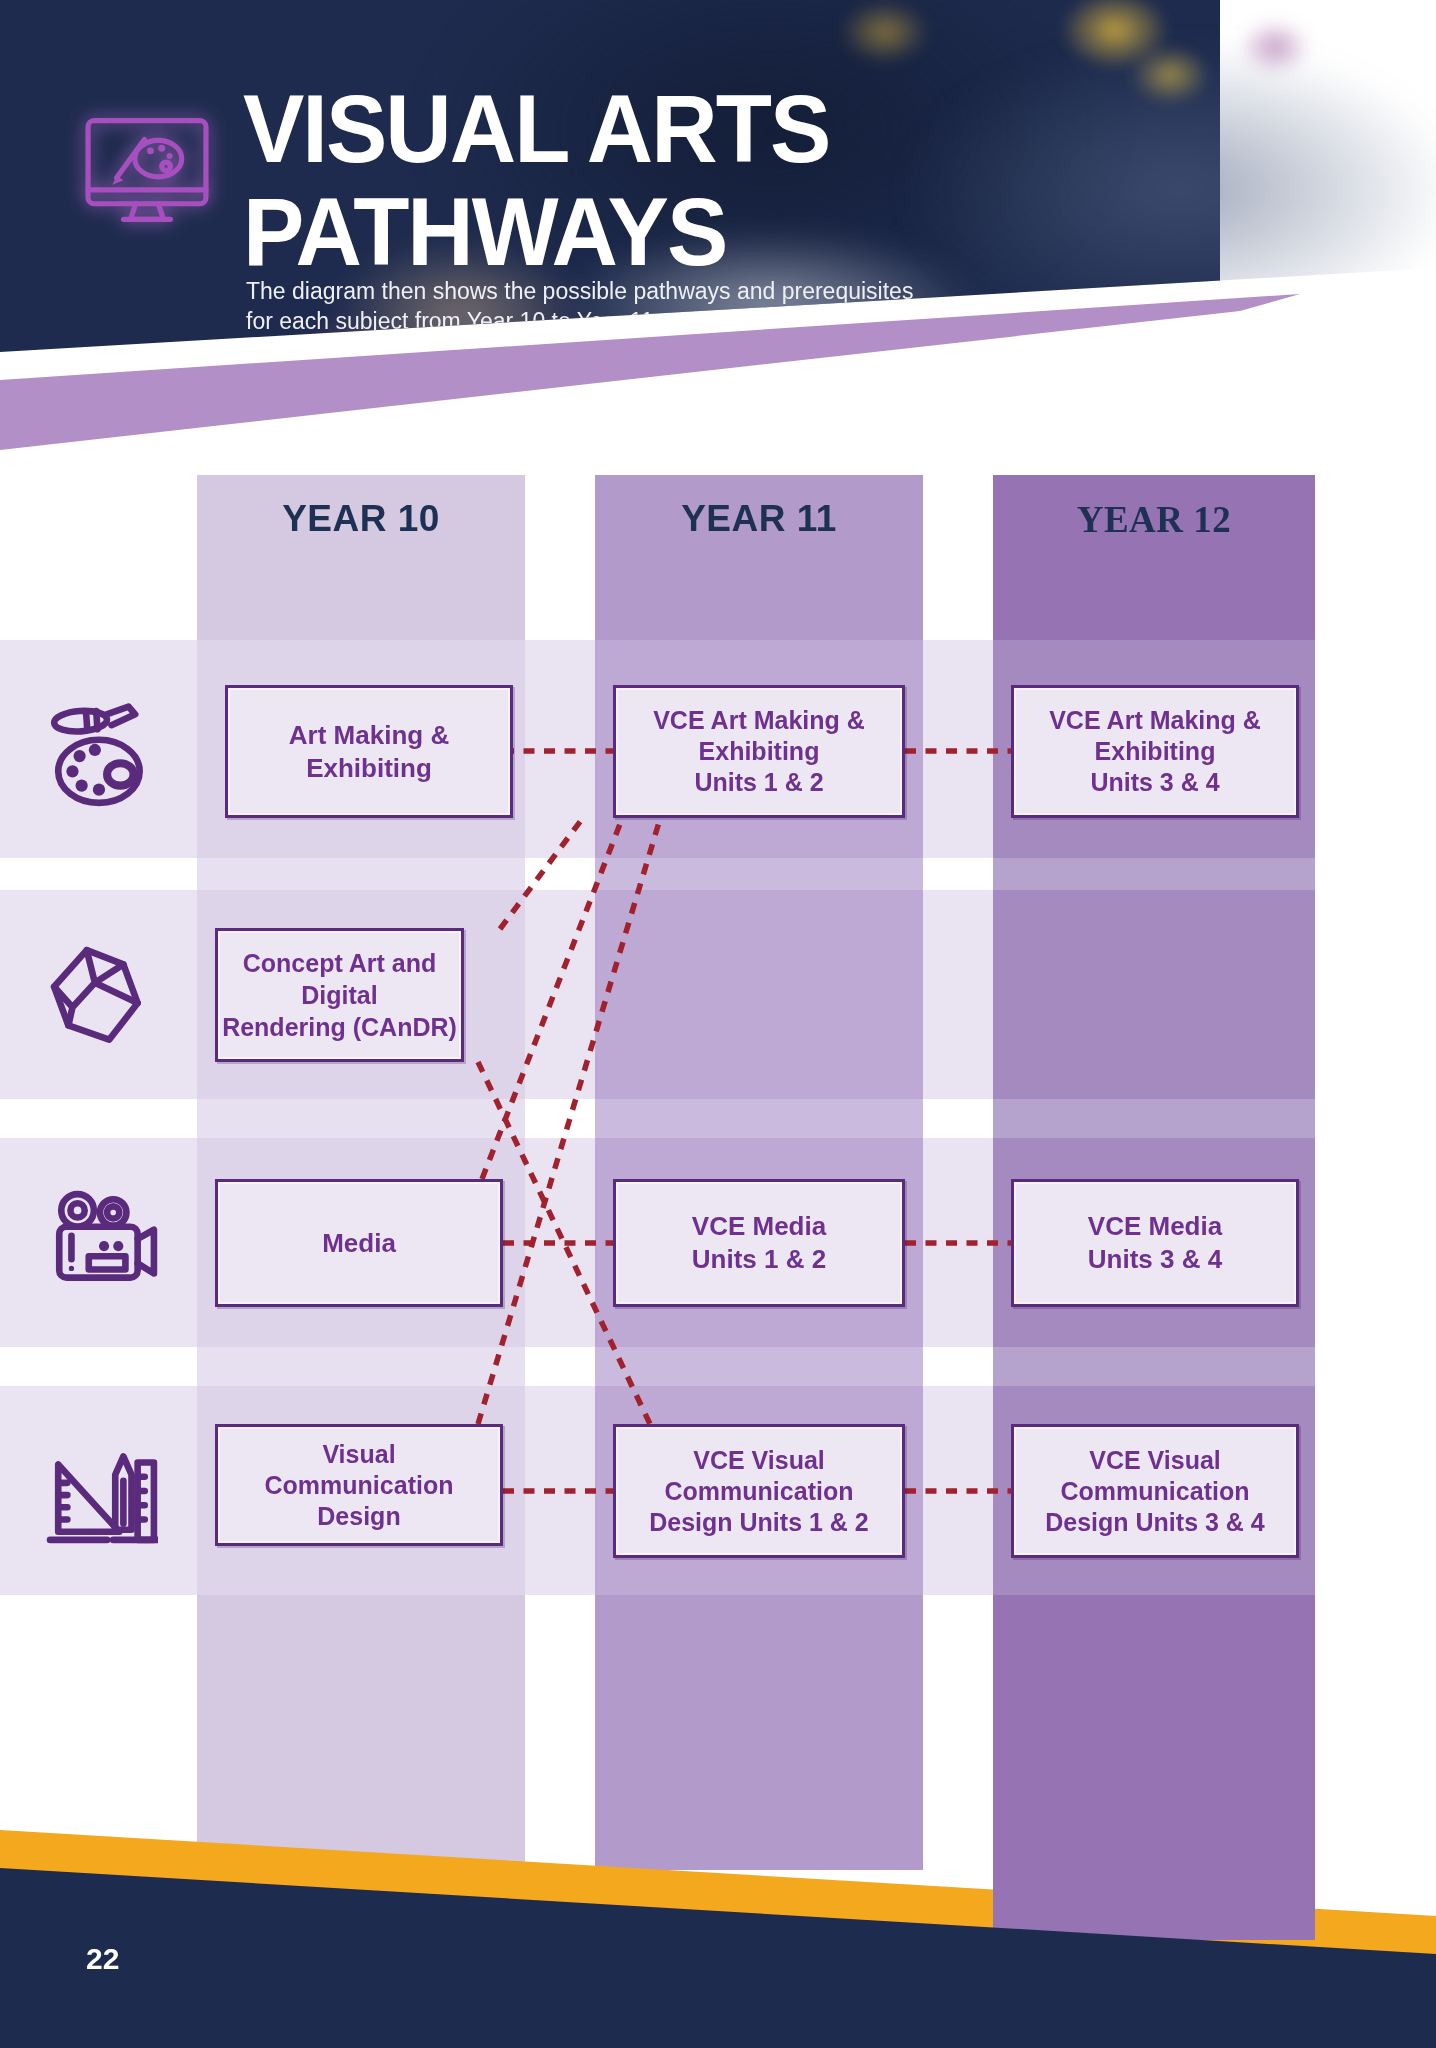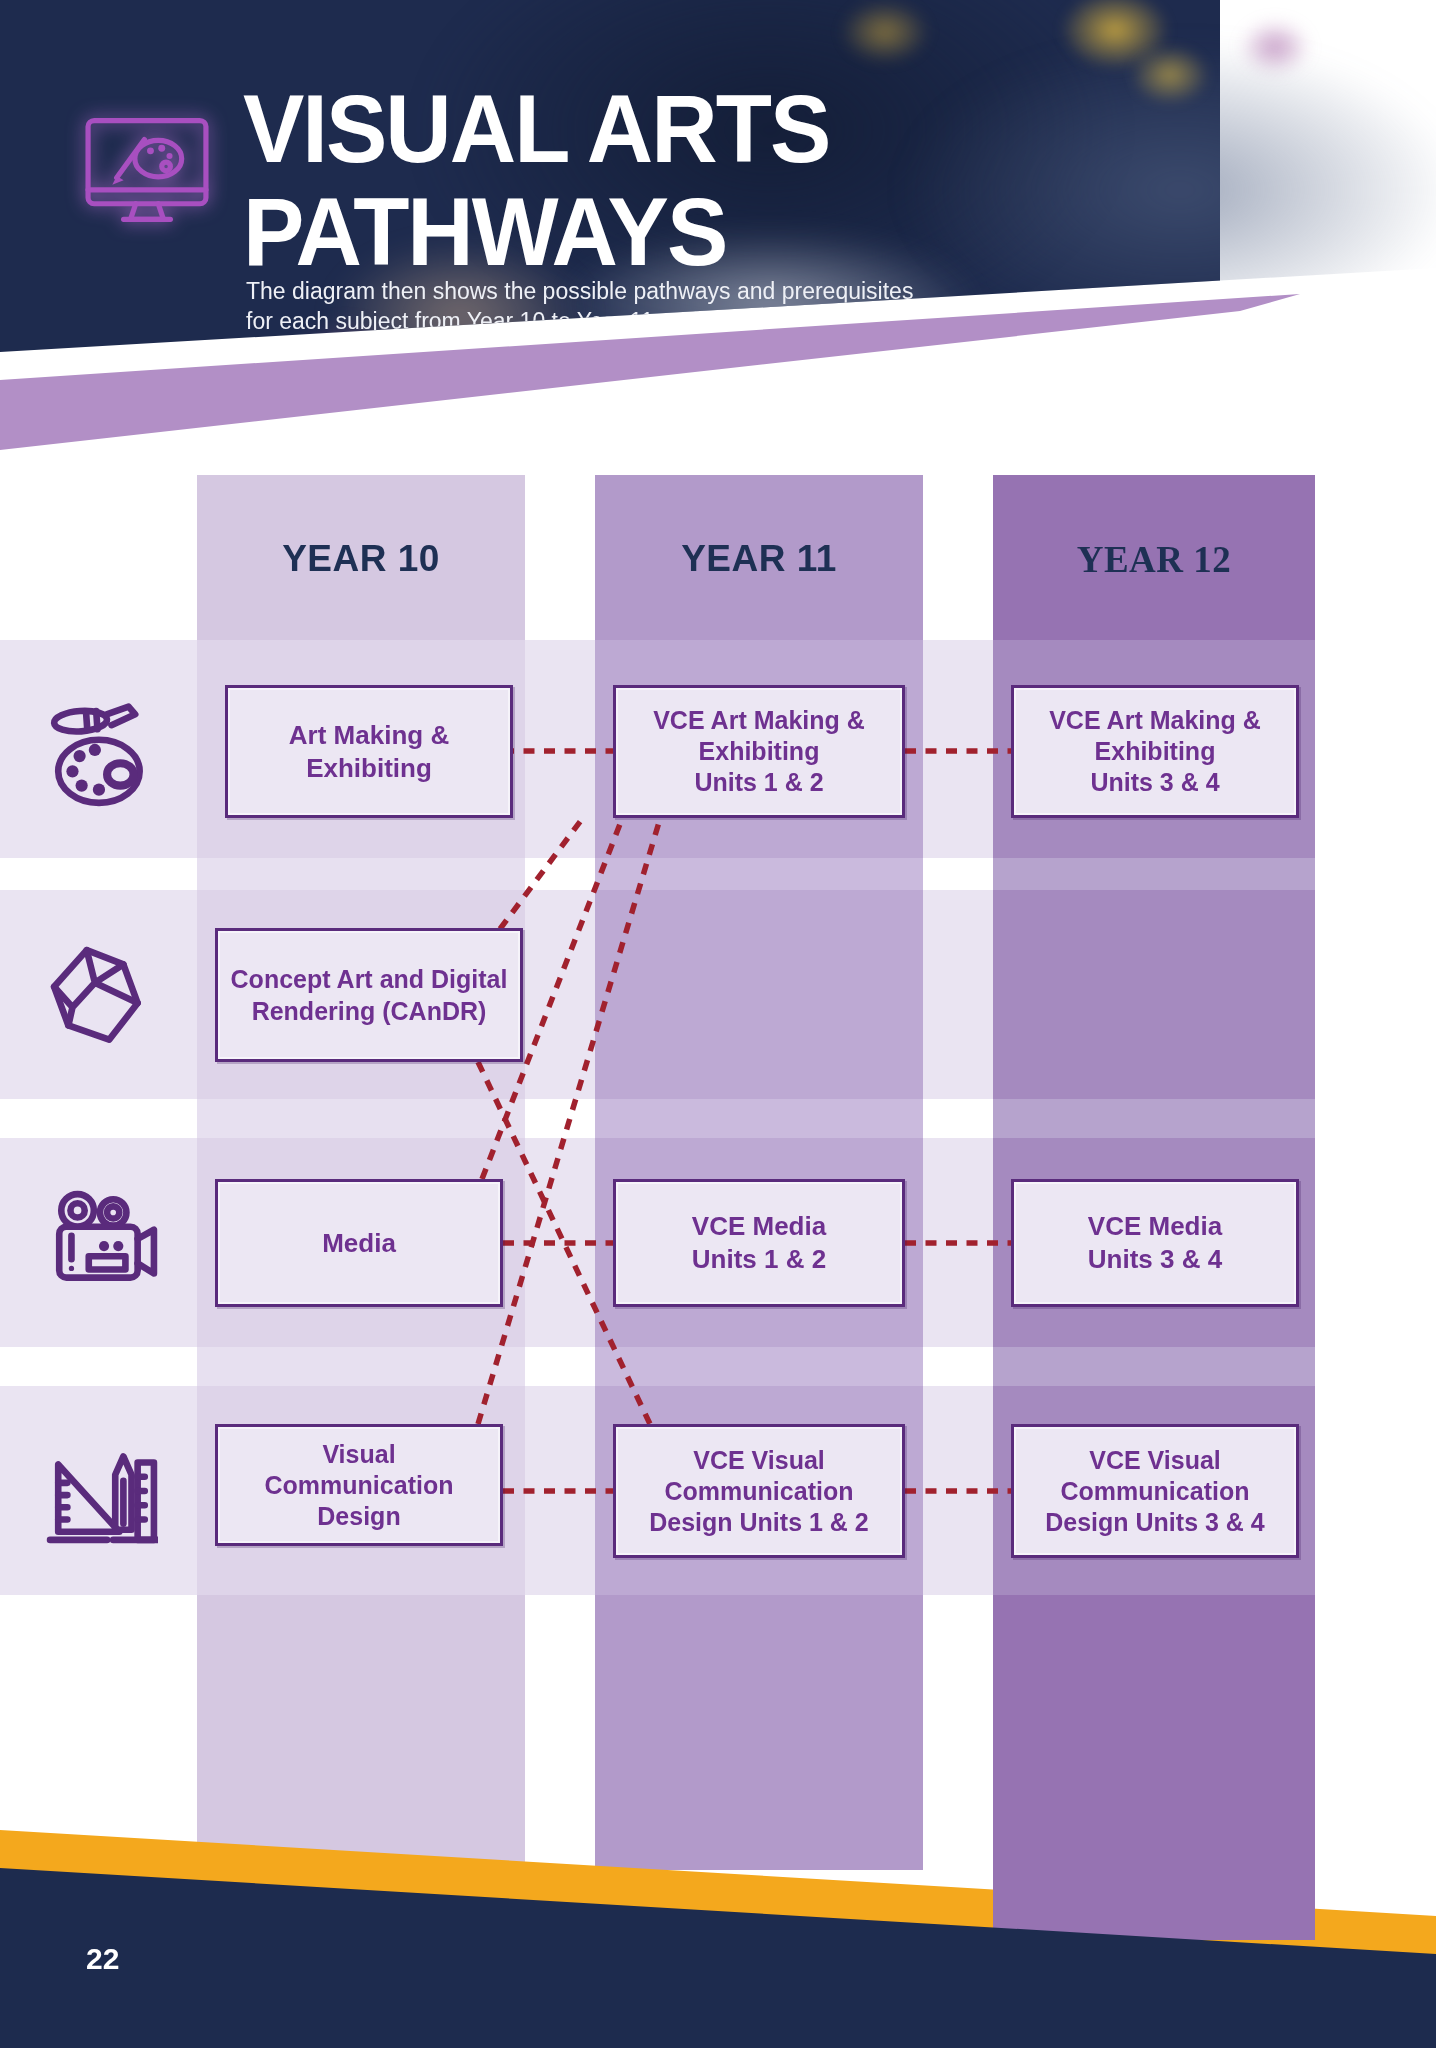--- a/index.html
+++ b/index.html
@@ -42,21 +42,21 @@
   #col-y11{left:595px; width:328px; height:1395px;
     background:linear-gradient(to bottom,#b29aca 0 165px,#bda9d3 165px 383px,#cabadd 383px 415px,
     #bda9d3 415px 624px,#cabadd 624px 663px,#bda9d3 663px 872px,#cabadd 872px 911px,
     #bda9d3 911px 1120px,#b29aca 1120px 100%);}
   #col-y12{left:993px; width:322px; height:1465px;
     background:linear-gradient(to bottom,#9673b2 0 165px,#a58abf 165px 383px,#b6a3cd 383px 415px,
     #a58abf 415px 624px,#b6a3cd 624px 663px,#a58abf 663px 872px,#b6a3cd 872px 911px,
     #a58abf 911px 1120px,#9673b2 1120px 100%);}
   .yearlabel{
     position:absolute; top:498px; width:328px; text-align:center;
-    color:#1e3054; font-size:37px; font-weight:bold; letter-spacing:0.5px;margin-top:40px;
+    color:#1e3054; font-size:37px; font-weight:bold; letter-spacing:0.5px;
   }
   
   .sbox{
     position:absolute; background:#ece7f3; border:3px solid #5a2b7c;
     box-shadow:inset 0 0 0 2px rgba(255,255,255,.55), 2px 2px 0 rgba(60,20,90,.25);
     display:flex; align-items:center; justify-content:center; text-align:center;
     color:#6e3190; font-size:26px; font-weight:bold; line-height:33px;
     white-space:pre-line; box-sizing:border-box; z-index:4;
   }
   .icon-cell{position:absolute; left:46px; width:112px; height:112px; z-index:4;}
@@ -167,21 +167,21 @@
 
   <div class="sbox" style="left:225px;top:685px;width:288px;height:133px;">Art Making &amp;
 Exhibiting</div>
   <div class="sbox" style="left:613px;top:685px;width:292px;height:133px;font-size:25px;line-height:31px;">VCE Art Making &amp;
 Exhibiting
 Units 1 &amp; 2</div>
   <div class="sbox" style="left:1011px;top:685px;width:288px;height:133px;font-size:25px;line-height:31px;">VCE Art Making &amp;
 Exhibiting
 Units 3 &amp; 4</div>
 
-  <div class="sbox" style="left:215px;top:928px;width:308px;height:134px;font-size:25px;line-height:32px;">Concept Art and Digital
+  <div class="sbox" style="left:215px;top:928px;width:249px;height:134px;font-size:25px;line-height:32px;">Concept Art and Digital
 Rendering (CAnDR)</div>
 
   <div class="sbox" style="left:215px;top:1179px;width:288px;height:128px;">Media</div>
   <div class="sbox" style="left:613px;top:1179px;width:292px;height:128px;">VCE Media
 Units 1 &amp; 2</div>
   <div class="sbox" style="left:1011px;top:1179px;width:288px;height:128px;">VCE Media
 Units 3 &amp; 4</div>
 
   <div class="sbox" style="left:215px;top:1424px;width:288px;height:122px;font-size:25px;line-height:31px;">Visual
 Communication

